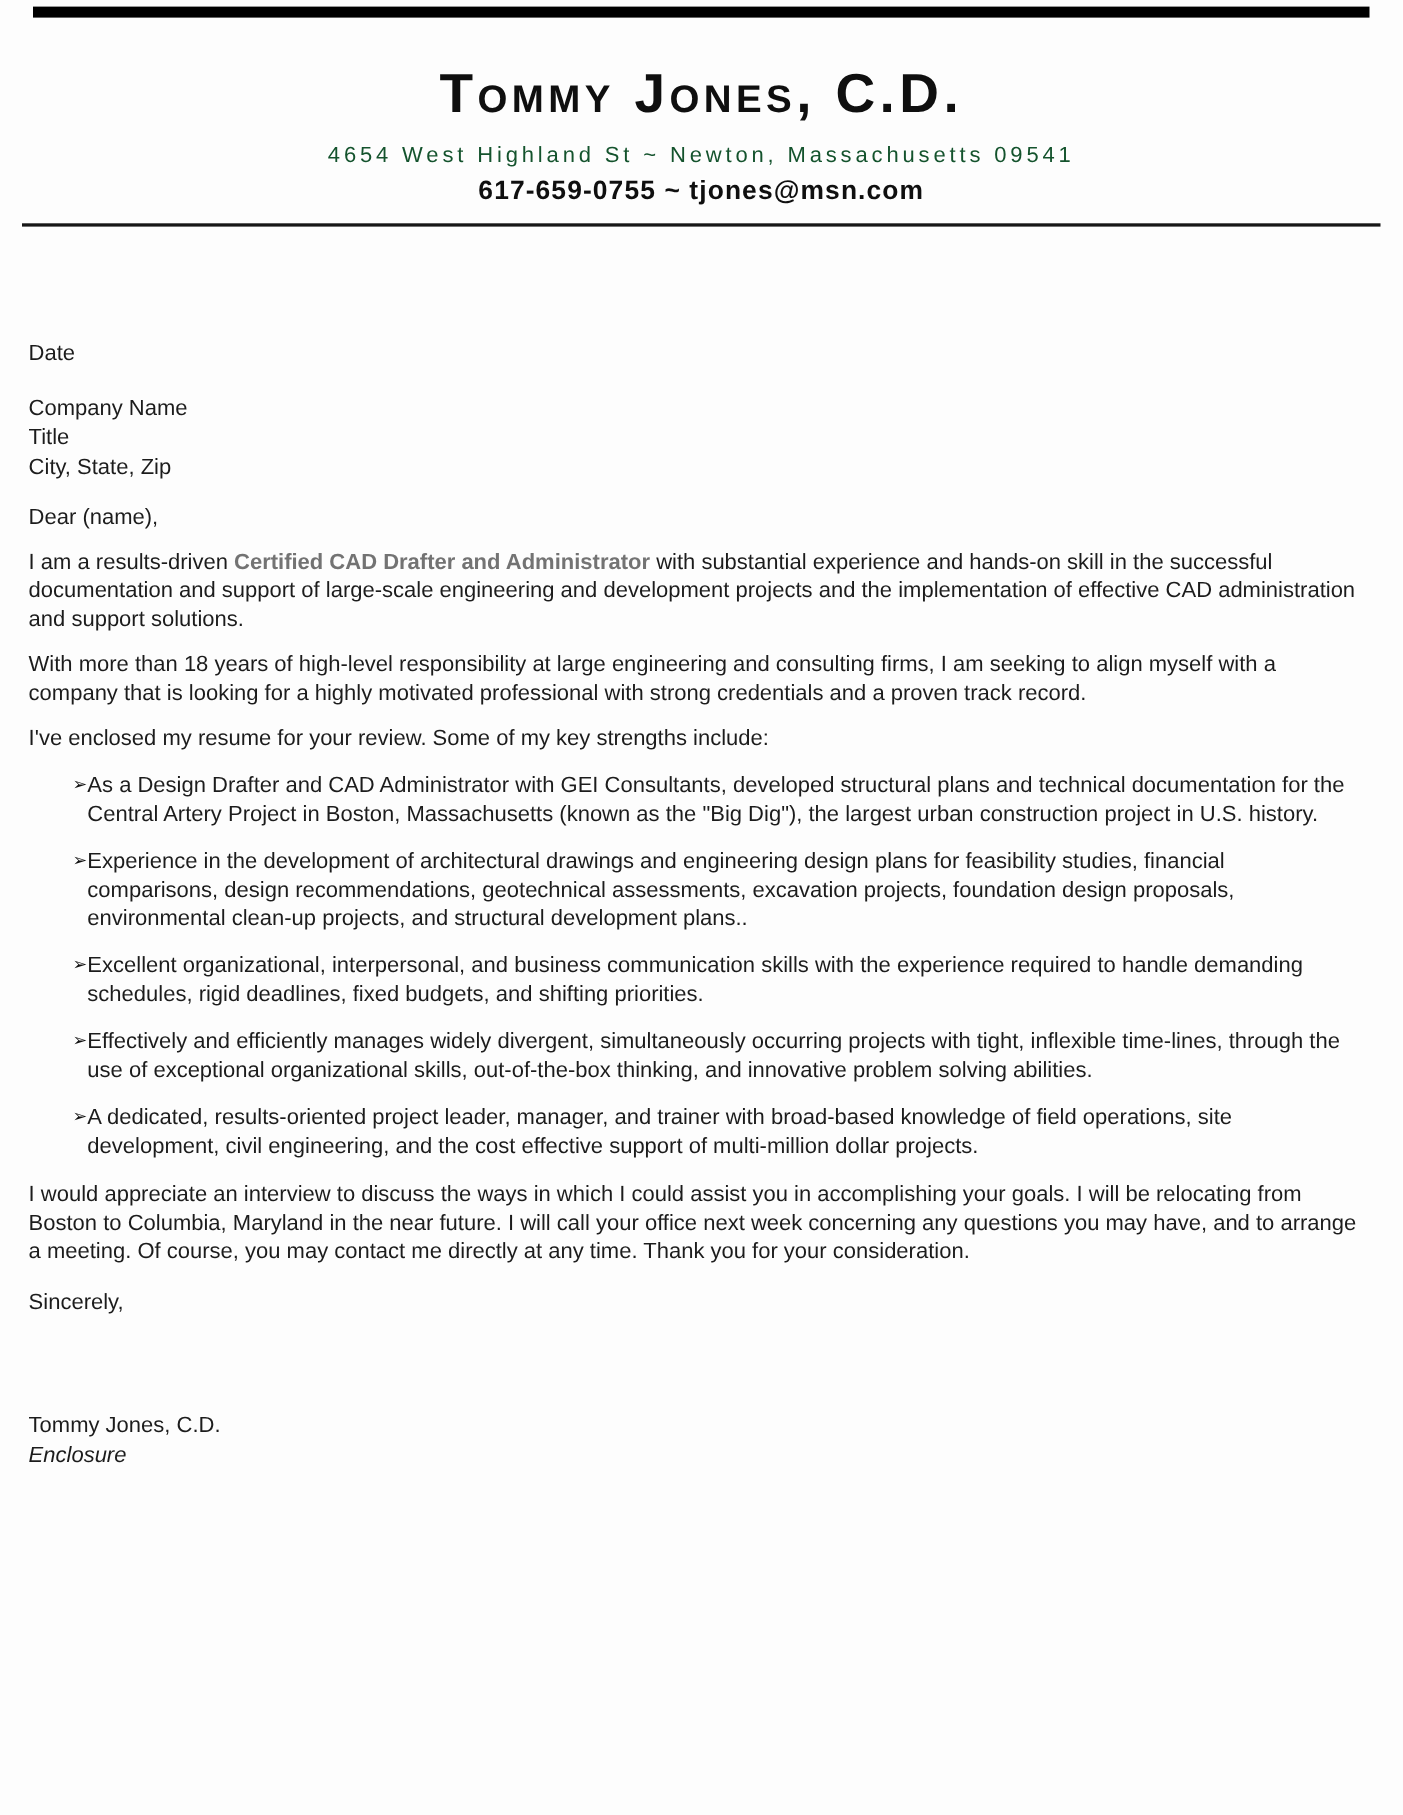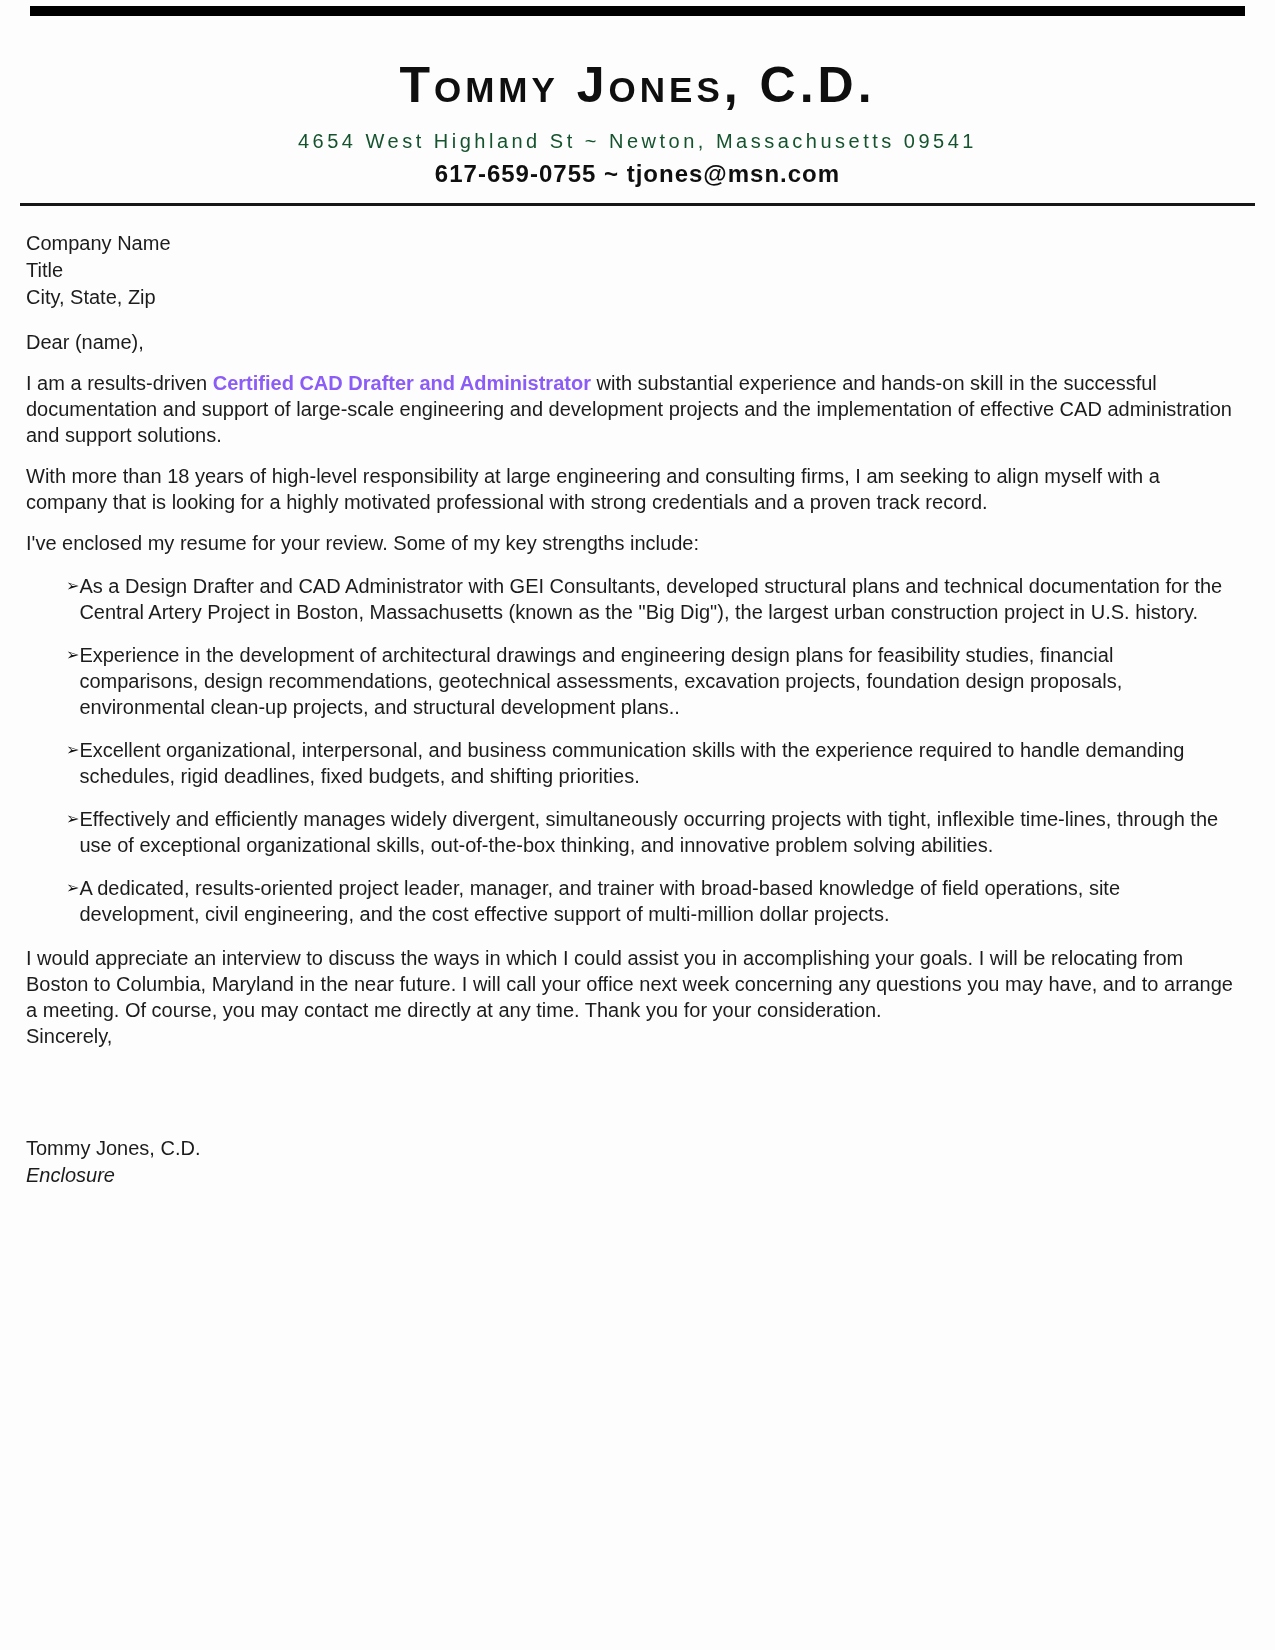--- a/index.html
+++ b/index.html
@@ -72,41 +72,42 @@
   }
   .bullet-marker {
     flex: 0 0 46px;
     padding-left: 40px;
     font-size: 16px;
     line-height: 26px;
     color: #111;
   }
   .bullet-text { flex: 1; }
   .closing-para { margin-top: 18px; }
-  .valediction { }
+  .valediction { margin-top: 20px; }
   .signature-block { margin-top: 86px; }
   .signature-name { line-height: 27px; }
   .enclosure { font-style: italic; line-height: 27px; }
-  b { color: #8b5cf6; }
+  b { color: #737373; }
 </style>
 </head>
 <body>
 
 <div class="scan-bar"></div>
 
 <div class="letterhead">
   <div class="letterhead-name">Tommy Jones, C.D.</div>
   <div class="letterhead-address">4654 West Highland St ~ Newton, Massachusetts 09541</div>
   <div class="letterhead-contact">617-659-0755 ~ tjones@msn.com</div>
 </div>
 
 <hr class="rule">
 
 <div class="content">
 
+  <div class="date-line">Date</div>
 
   <div class="recipient-block">
     <div>Company Name</div>
     <div>Title</div>
     <div>City, State, Zip</div>
   </div>
 
   <div class="salutation">Dear (name),</div>
 
   <p class="para"><span>I am a results-driven </span><b>Certified CAD Drafter and Administrator</b><span> with substantial experience and hands-on skill in the successful documentation and support of large-scale engineering and development projects and the implementation of effective CAD administration and support solutions.</span></p>

